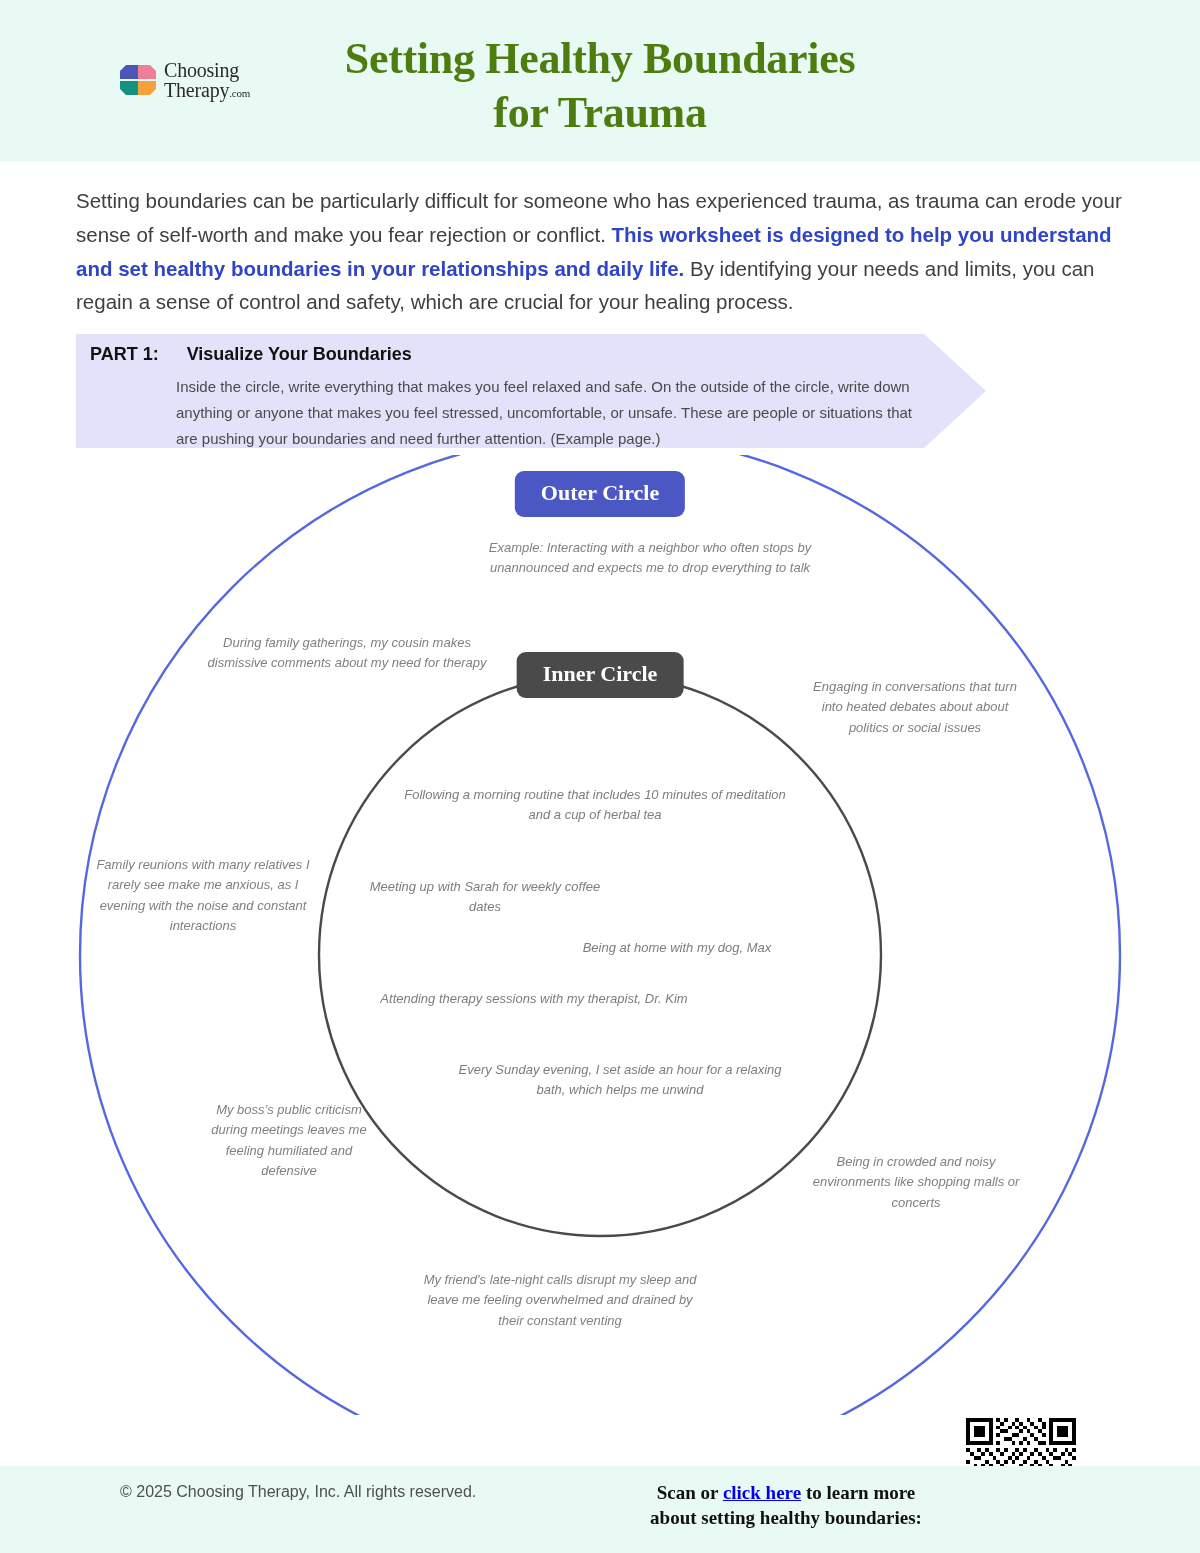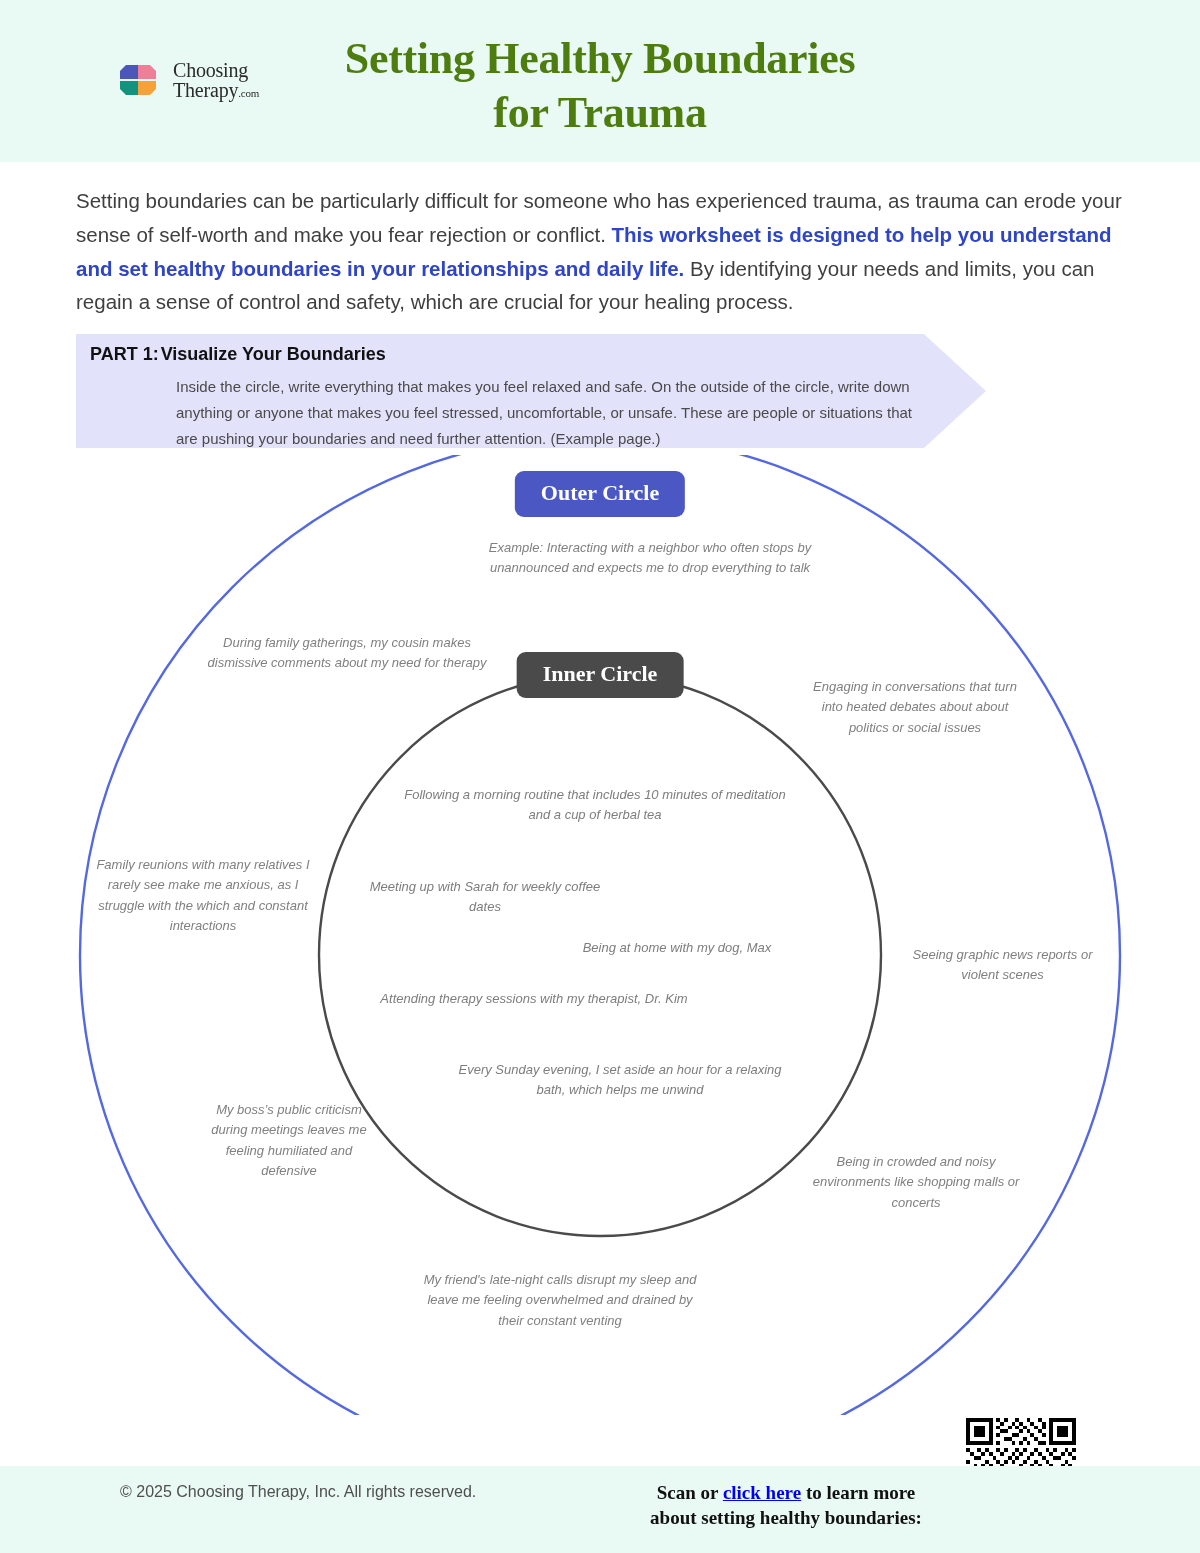--- a/index.html
+++ b/index.html
@@ -25,21 +25,21 @@
     background: #e9f9f3;
     display: flex;
     align-items: center;
   }
   .logo-wrap {
     position: absolute;
     left: 116px;
     top: 58px;
     display: flex;
     align-items: center;
-    gap: 13px;
+    gap: 4px;
   }
   .logo-mark { width: 44px; height: 44px; display: block; }
   .logo-text {
     font-family: "Liberation Serif", serif;
     line-height: 1.0;
     color: #2b2b2b;
   }
   .logo-l1 { font-size: 20px; letter-spacing: -0.2px; }
   .logo-l2 { font-size: 20px; letter-spacing: -0.2px; }
   .logo-dotcom { font-size: 11px; letter-spacing: -0.2px; }
@@ -81,21 +81,21 @@
     height: 114px;
     background: #e2e3fa;
     clip-path: polygon(0 0, calc(100% - 62px) 0, 100% 50%, calc(100% - 62px) 100%, 0 100%);
   }
   .part-head {
     position: absolute;
     left: 14px;
     top: 10px;
     display: flex;
     align-items: flex-start;
-    gap: 2px;
+    gap: 28px;
   }
   .part-label {
     font-size: 18px;
     font-weight: bold;
     color: #111;
   }
   .part-title {
     font-size: 18px;
     font-weight: bold;
     color: #111;
@@ -237,22 +237,21 @@
       <circle cx="600" cy="500" r="520" fill="none" stroke="#5468e0" stroke-width="2.4"></circle>
       <circle cx="600" cy="500" r="281" fill="none" stroke="#4a4a4a" stroke-width="2.4"></circle>
     </svg>
 
     <div class="badge badge-outer">Outer Circle</div>
     <div class="badge badge-inner">Inner Circle</div>
 
     <div class="note" style="left:480px; top:83px; width:340px;">Example: Interacting with a neighbor who often stops by unannounced and expects me to drop everything to talk</div>
     <div class="note" style="left:805px; top:222px; width:220px;">Engaging in conversations that turn into heated debates about about politics or social issues</div>
     <div class="note" style="left:202px; top:178px; width:290px;">During family gatherings, my cousin makes dismissive comments about my need for therapy</div>
-    <div class="note" style="left:90px; top:400px; width:226px;">Family reunions with many relatives I rarely see make me anxious, as I struggle with the which and constant interactions</div>
-    <div class="note" style="left:895px; top:490px; width:215px;">Seeing graphic news reports or violent scenes</div>
+    <div class="note" style="left:90px; top:400px; width:226px;">Family reunions with many relatives I rarely see make me anxious, as I evening with the noise and constant interactions</div>
     <div class="note" style="left:200px; top:645px; width:178px;">My boss’s public criticism during meetings leaves me feeling humiliated and defensive</div>
     <div class="note" style="left:796px; top:697px; width:240px;">Being in crowded and noisy environments like shopping malls or concerts</div>
     <div class="note" style="left:416px; top:815px; width:288px;">My friend's late-night calls disrupt my sleep and leave me feeling overwhelmed and drained by their constant venting</div>
 
     <div class="note inner-note" style="left:395px; top:330px; width:400px;">Following a morning routine that includes 10 minutes of meditation and a cup of herbal tea</div>
     <div class="note inner-note" style="left:358px; top:422px; width:254px;">Meeting up with Sarah for weekly coffee dates</div>
     <div class="note inner-note" style="left:552px; top:483px; width:250px;">Being at home with my dog, Max</div>
     <div class="note inner-note" style="left:340px; top:534px; width:388px;">Attending therapy sessions with my therapist, Dr. Kim</div>
     <div class="note inner-note" style="left:450px; top:605px; width:340px;">Every Sunday evening, I set aside an hour for a relaxing bath, which helps me unwind</div>
   </div>

